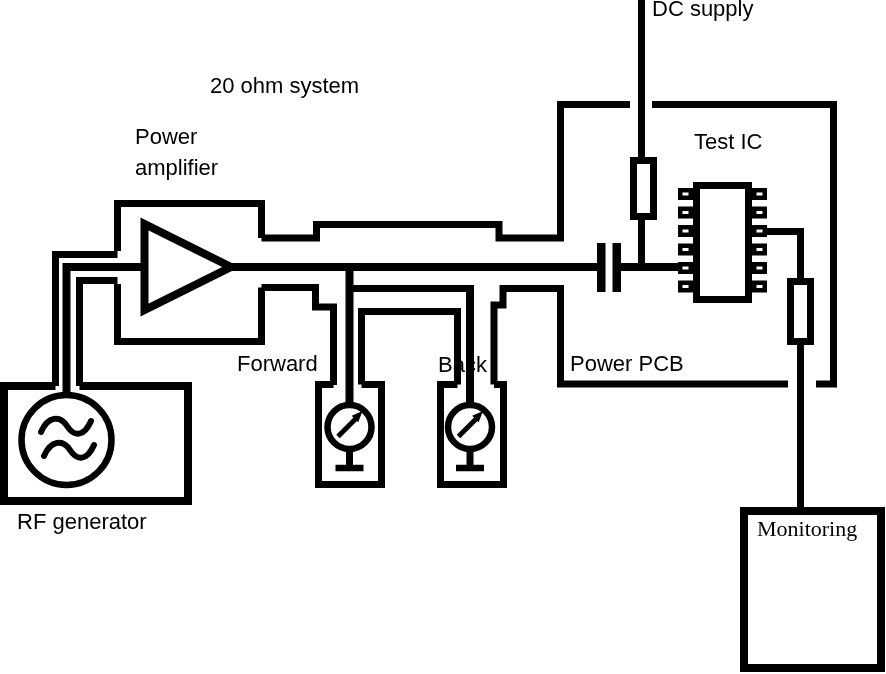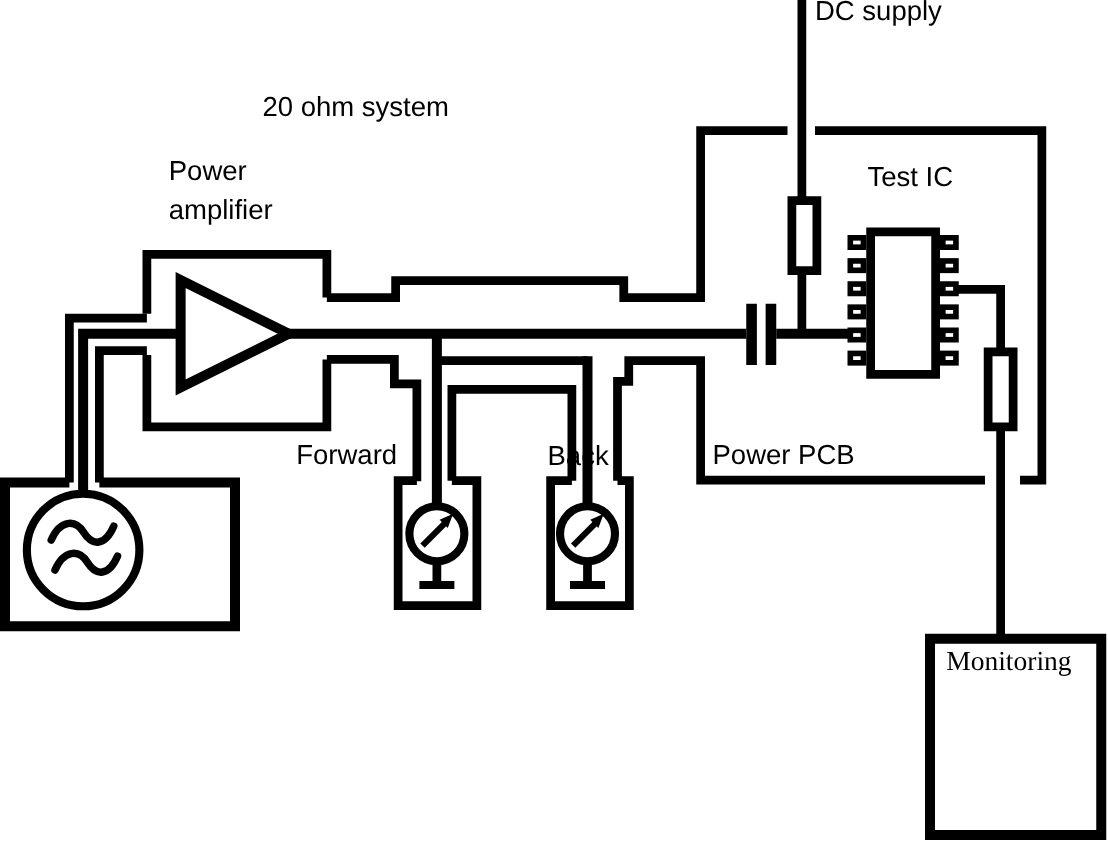--- a/index.html
+++ b/index.html
@@ -116,15 +116,16 @@
   </svg>
 
   <div class="lbl" style="left:210px;top:73px;">20 ohm system</div>
   <div class="lbl two-line" style="left:135px;top:121px;">Power
 amplifier</div>
   <div class="lbl" style="left:652px;top:-4px;">DC supply</div>
   <div class="lbl" style="left:694px;top:129px;">Test IC</div>
   <div class="lbl" style="left:570px;top:351px;">Power PCB</div>
   <div class="lbl" style="left:237px;top:351px;">Forward</div>
   <div class="lbl" style="left:402px;top:352px;margin-left:36px;">Back</div>
+  <div class="lbl" style="left:17px;top:509px;">RF generator</div>
   <div class="lbl" style="left:757px;top:516px;font-family:Liberation Serif, serif;">Monitoring</div>
 
 </div>
 
 </body></html>

